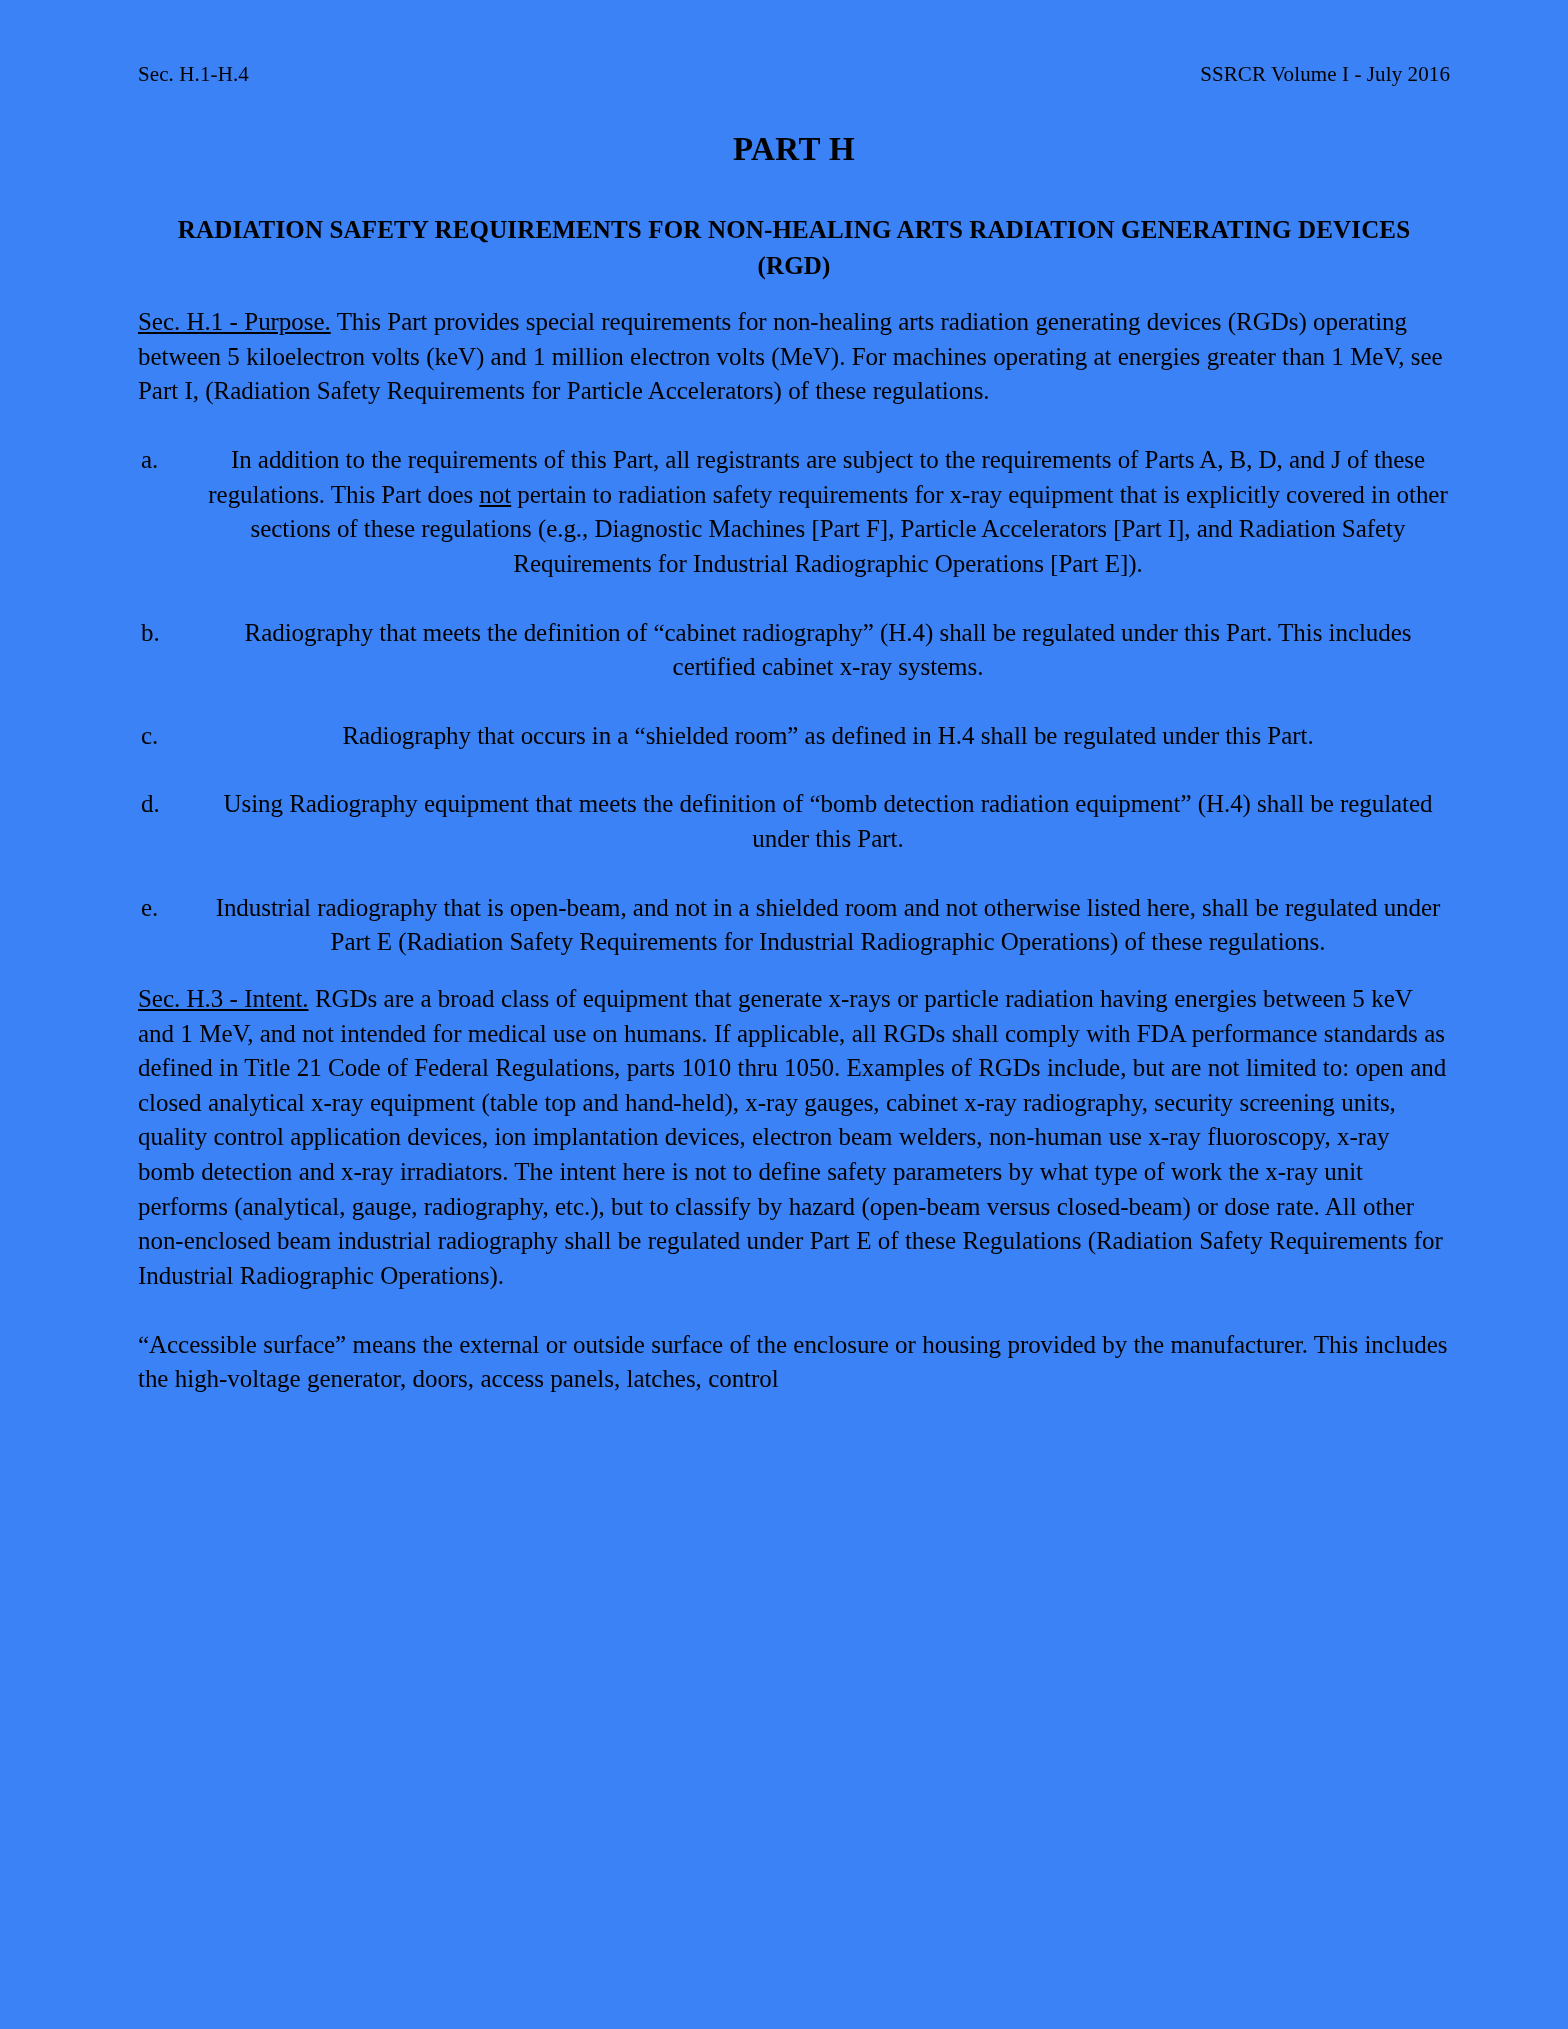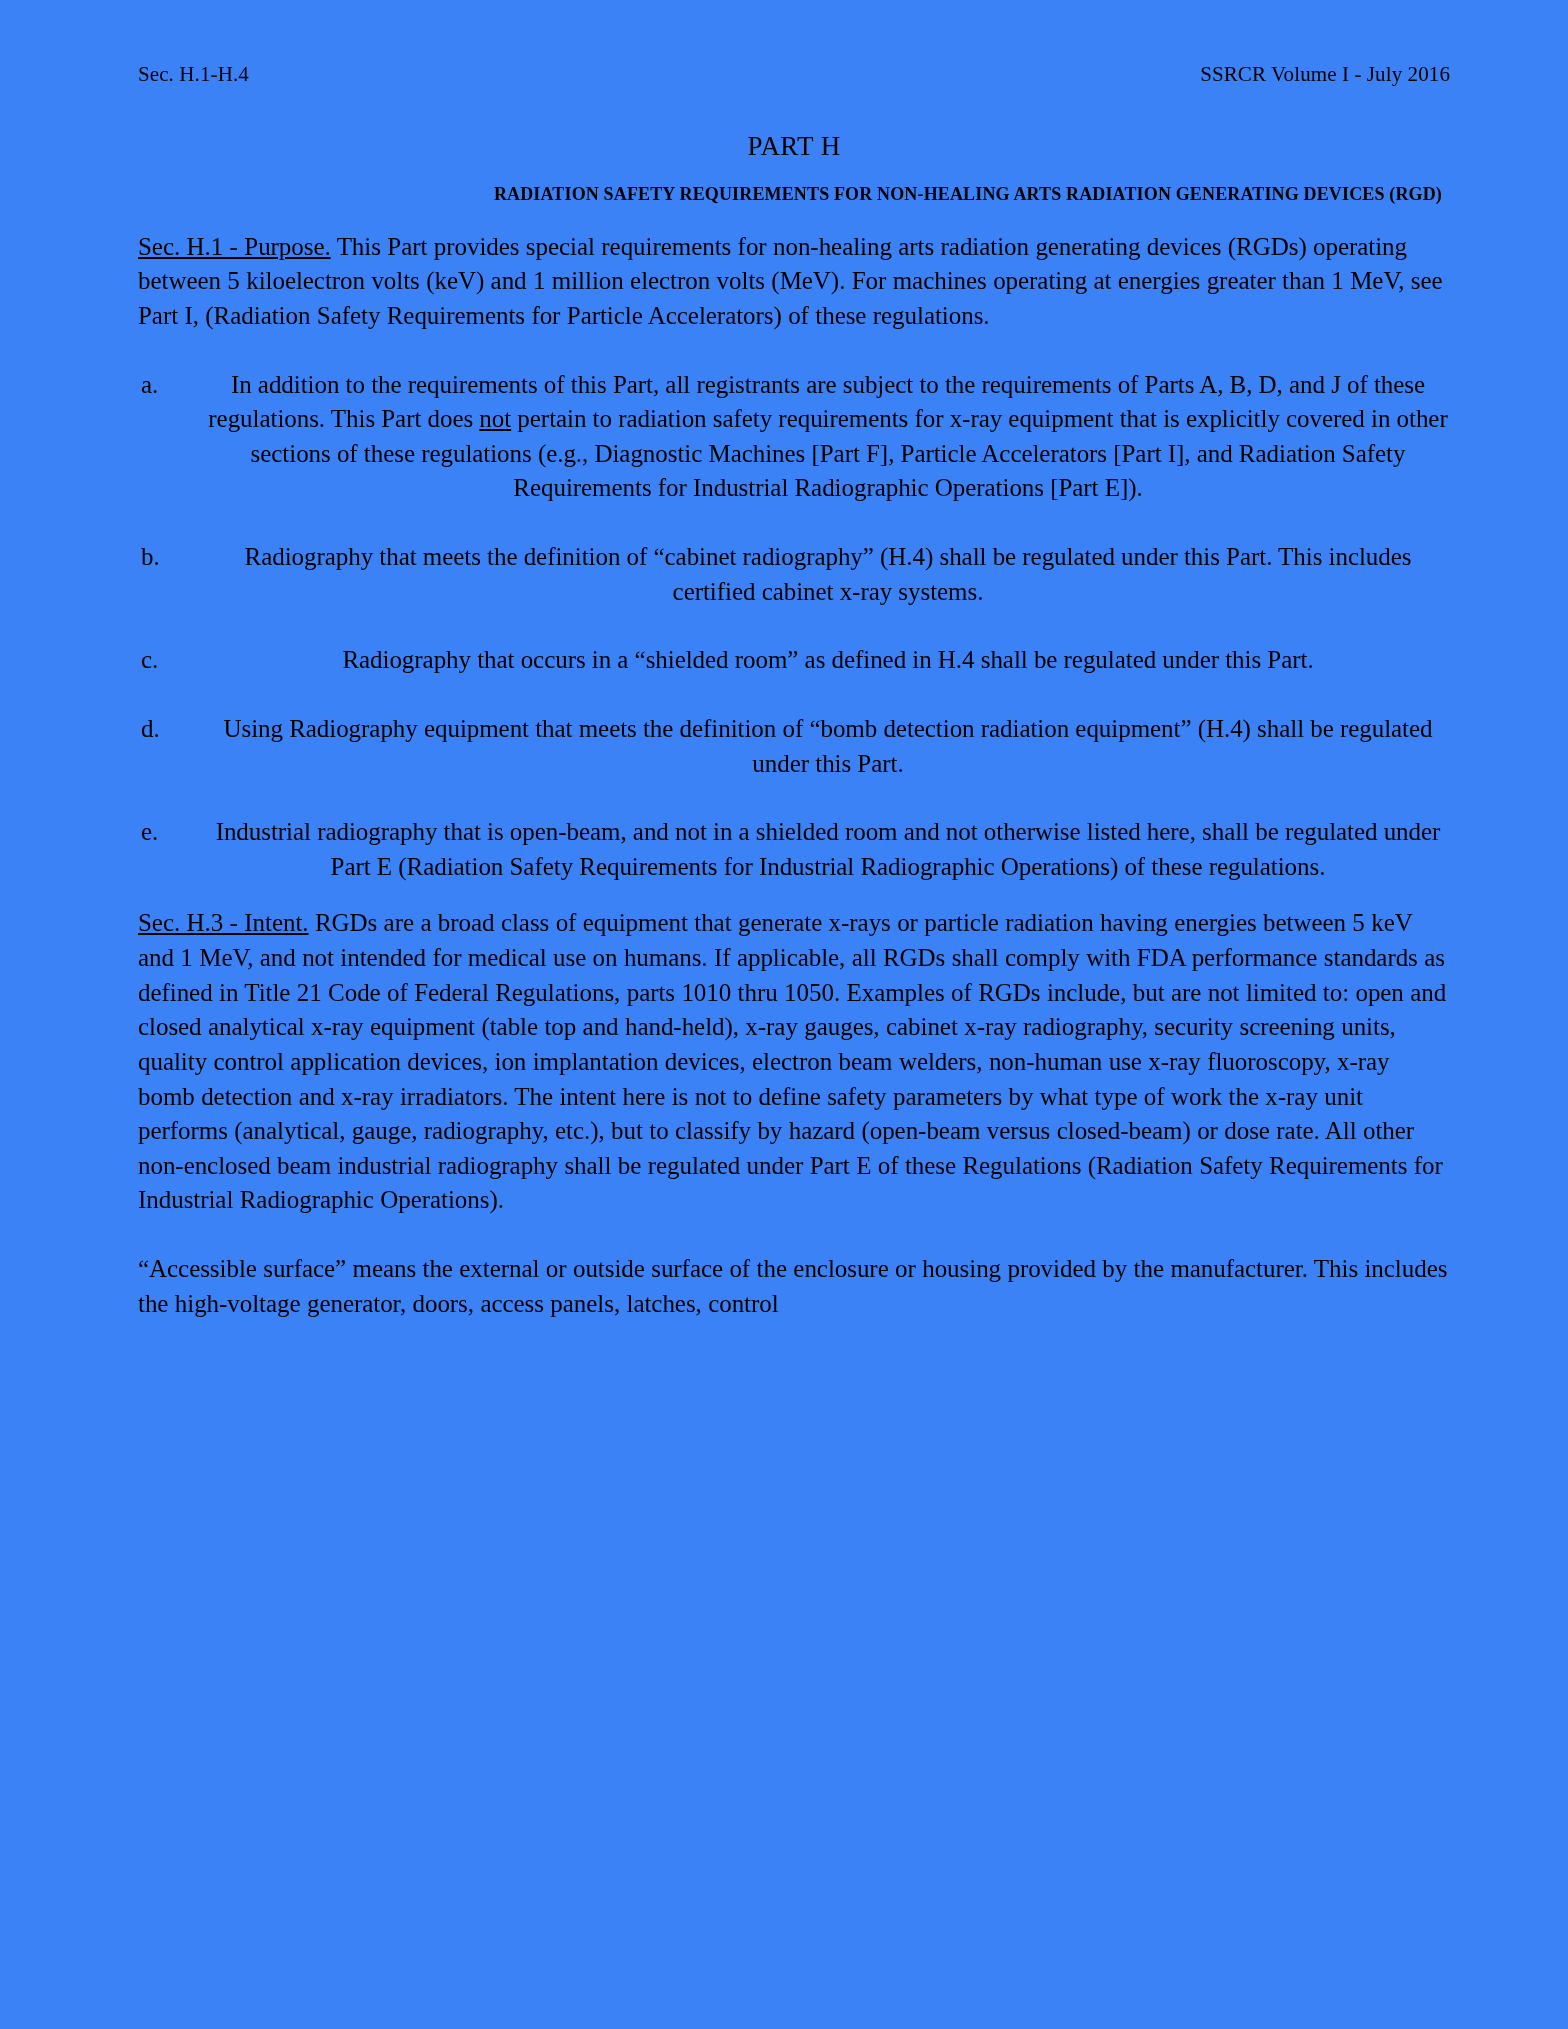--- a/index.html
+++ b/index.html
@@ -42,32 +42,32 @@
     font-style: normal;
     letter-spacing: 0.1px;
   }
   .runhead .right {
     letter-spacing: 0.1px;
   }
 
   
   .part-title {
     text-align: center;
-    font-weight: normal;
-    font-size: 27px;
+    font-weight: bold;
+    font-size: 33px;
     letter-spacing: 0.4px;
     margin-top: 44px;
   }
   .doc-title {
-    text-align: right;
+    text-align: center;
     font-weight: bold;
-    font-size: 18px;
+    font-size: 25px;
     line-height: 1.42;
     letter-spacing: 0.15px;
-    margin-top: 20px;
+    margin-top: 44px;
     padding: 0 8px;
   }
 
   
   .para {
     font-size: 25px;
     line-height: 1.385;
     text-align: left;
     margin-top: 22px;
     letter-spacing: -0.05px;

